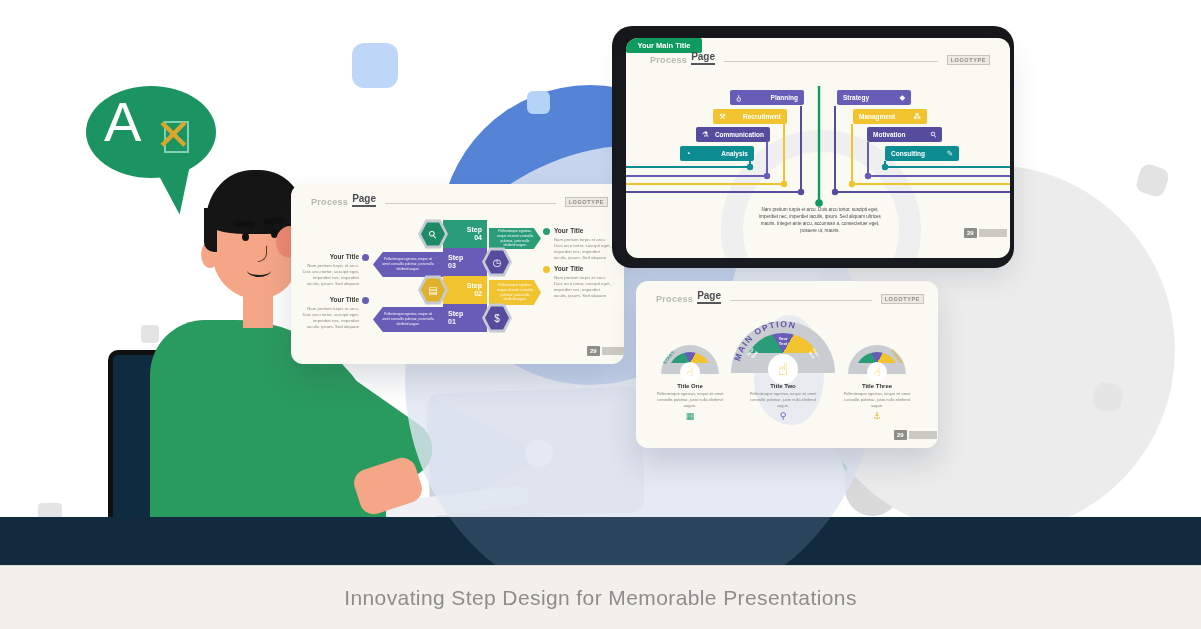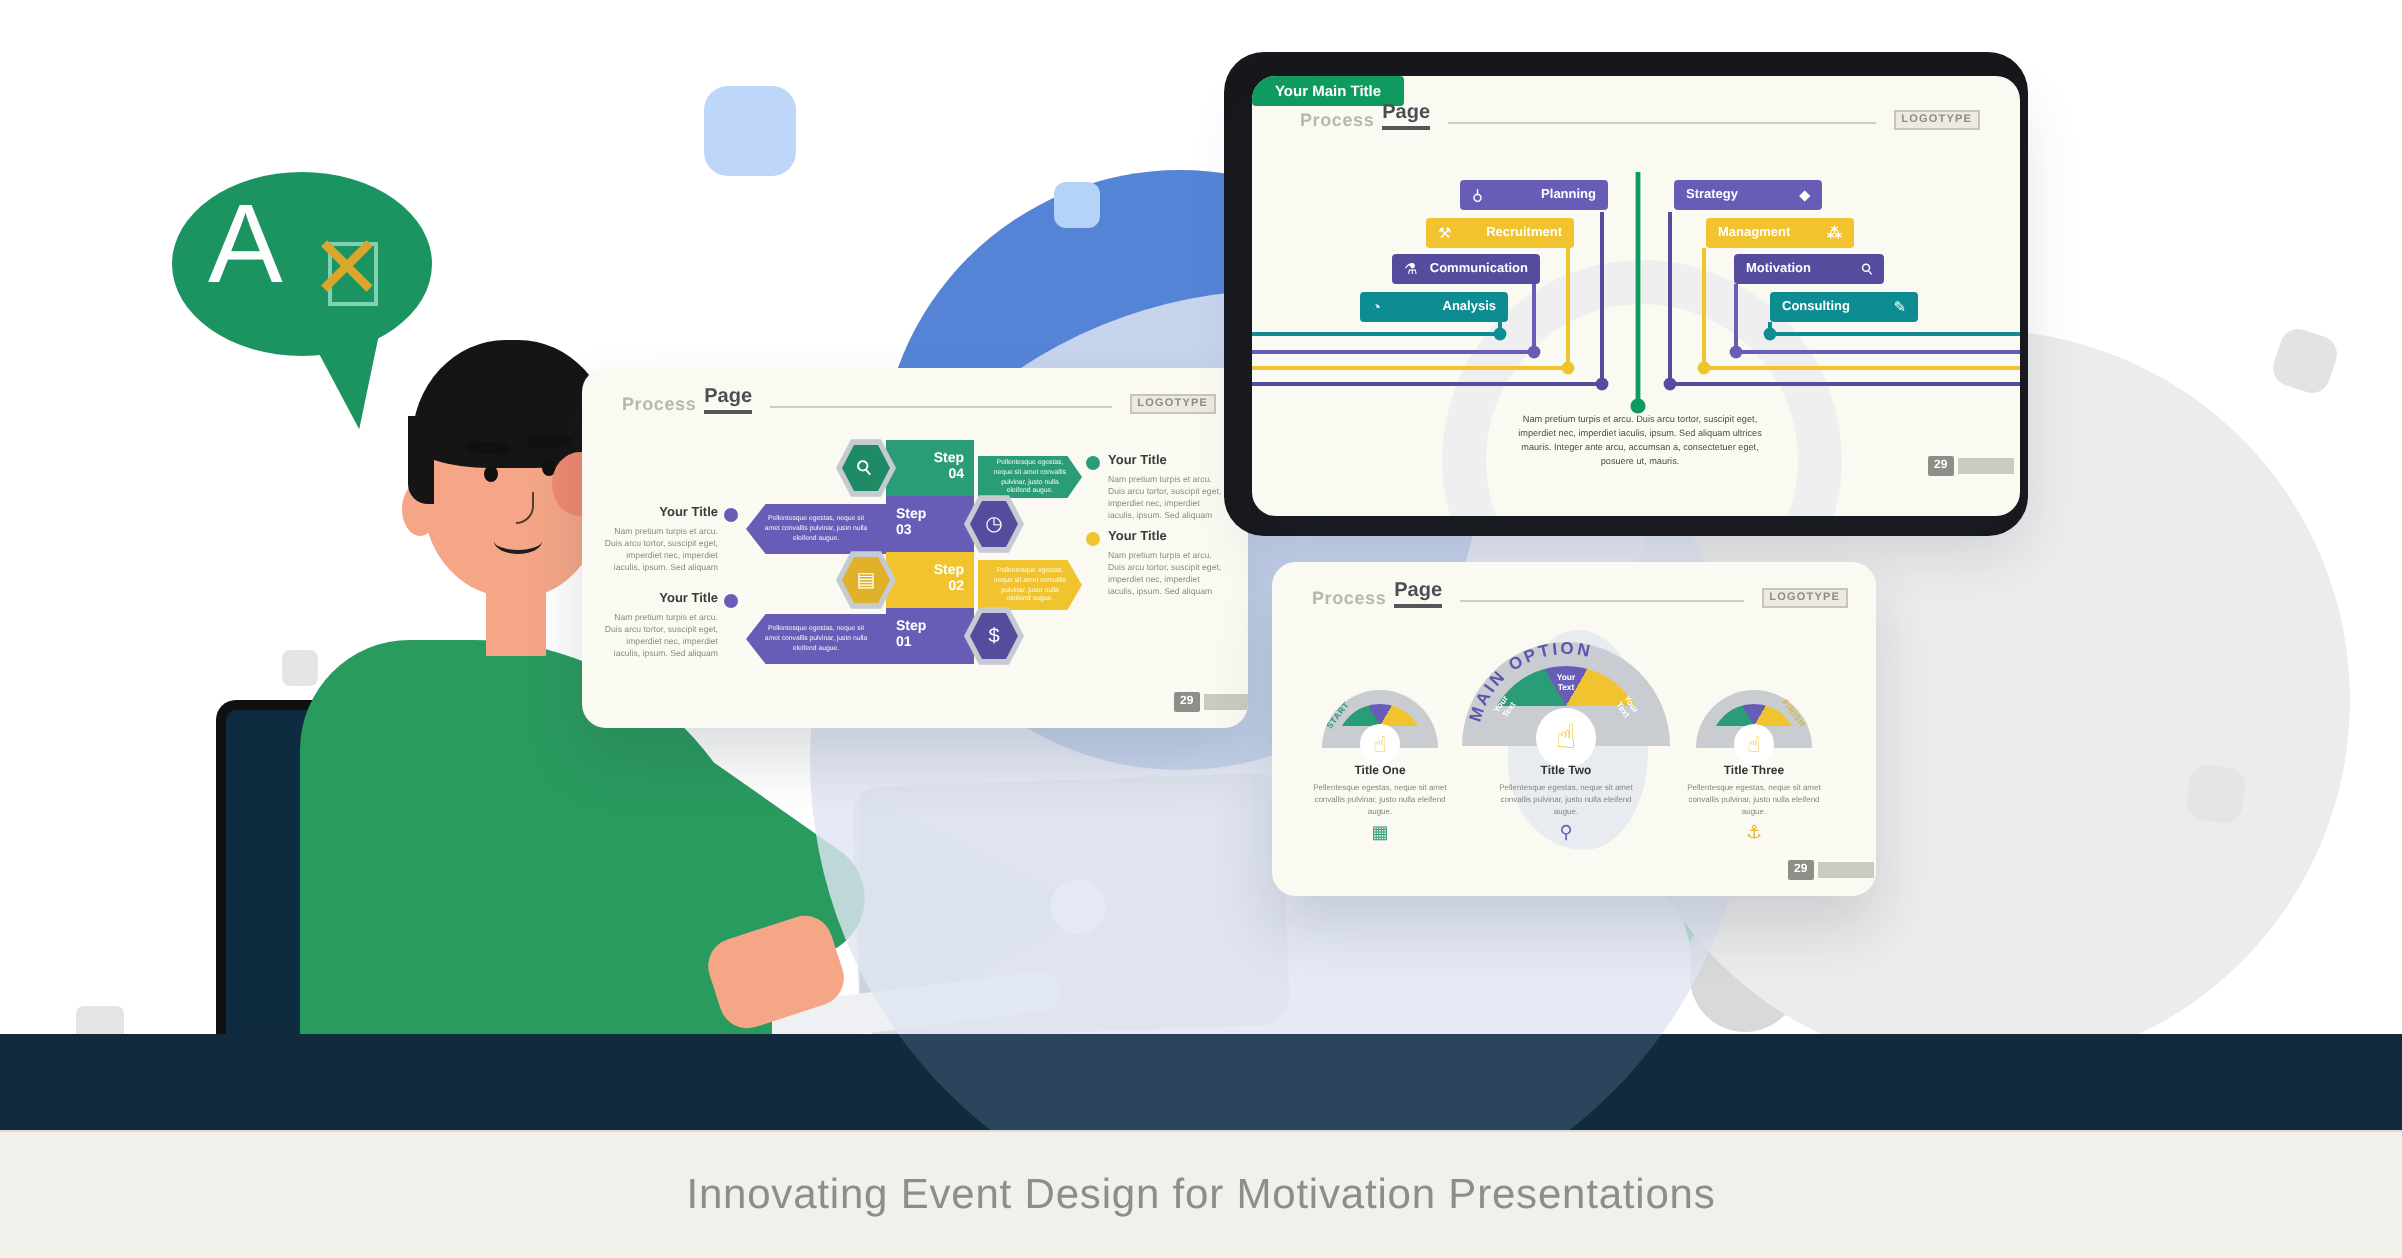--- a/index.html
+++ b/index.html
@@ -402,16 +402,16 @@
 
   <div id="bubble-group">
     <div class="abs" id="bubble-tail"></div>
     <div class="abs" id="bubble"></div>
     <div class="abs" id="bubble-a">A</div>
     <div class="abs" id="xsquare"></div>
     <div class="abs" id="xmark">✕</div>
   </div>
 
   <div class="abs" id="caption-band">
-    <div id="caption">Innovating Event Design for Motivation Presentations</div>
+    <div id="caption">Innovating Step Design for Memorable Presentations</div>
   </div>
 
 </div>
 
 </body></html>

